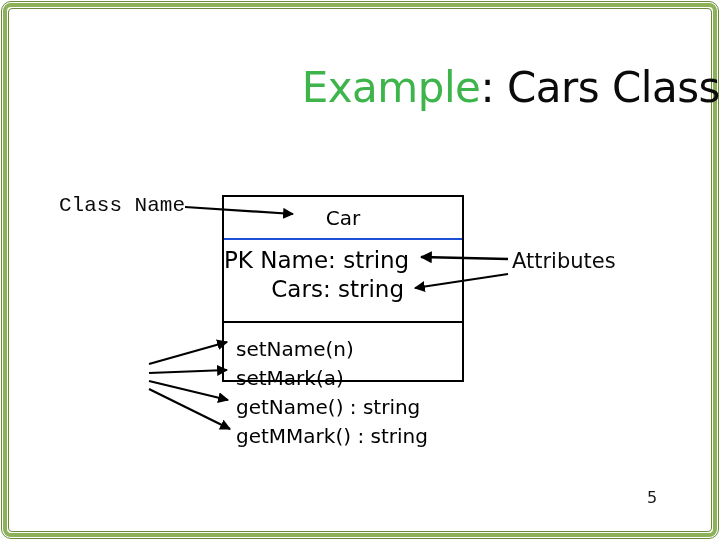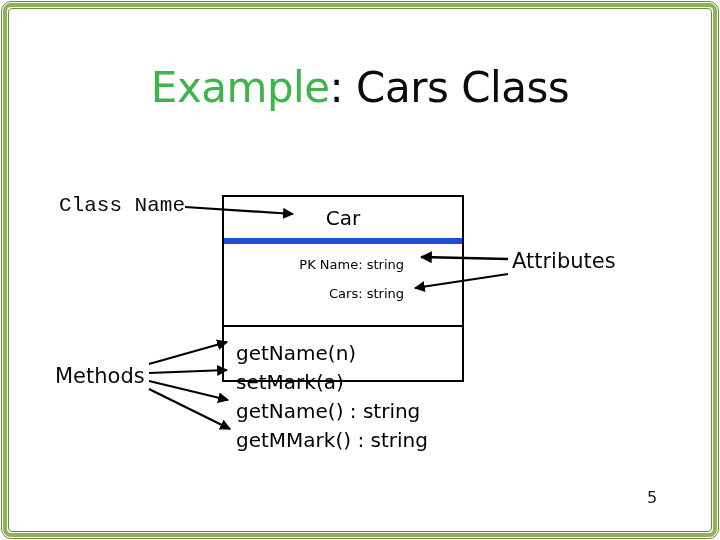--- a/index.html
+++ b/index.html
@@ -11,21 +11,21 @@
     font-family:"DejaVu Sans","Liberation Sans",sans-serif;
     color:#000;
   }
   
   .frame { position:absolute; inset:1px; border:1px solid var(--frame-green-dark,#6b8a3e); border-radius:10px; pointer-events:none; }
   .frame::before { content:""; position:absolute; inset:1px; border:4px solid var(--frame-green,#8cb156); border-radius:8px; }
   .frame::after  { content:""; position:absolute; inset:6px; border:1px solid var(--frame-green-dark,#6b8a3e); border-radius:4px; }
 
   .title {
     position:absolute; left:0; right:0; top:62px;
-    text-align:center;
+    text-align:right;
     font-size:42px; line-height:52px;
     letter-spacing:-0.5px;
     white-space:nowrap;
   }
   .title .hl { color:var(--accent-green,#3db54a); }
   .title .rest { color:#0b0b0b; }
 
   .annotation {
     position:absolute;
     font-size:21px; line-height:24px;
@@ -43,25 +43,25 @@
     box-sizing:border-box;
     background:#fff;
   }
   .comp-name {
     height:41px;
     display:flex; align-items:center; justify-content:center;
     font-size:20px;
   }
   .comp-attrs {
     height:75px;
-    border-top:6px solid #1d4ed8;
+    border-top:2px solid #1d4ed8;
     box-sizing:content-box;
     text-align:right;
     padding:6px 58px 0 0;
-    font-size:13px; line-height:29px;
+    font-size:23px; line-height:29px;
     white-space:nowrap;
   }
   .comp-methods {
     border-top:2px solid #000;
     padding:12px 0 0 12px;
     font-size:20px; line-height:29px;
     white-space:nowrap;
   }
   .arrows { position:absolute; left:0; top:0; width:720px; height:540px; pointer-events:none; }
   .page-number {
@@ -74,33 +74,32 @@
 
 <div class="slide">
 
   <div class="frame"></div>
 
   <div class="title">
     <span class="hl">Example</span><span class="rest">: Cars Class</span>
   </div>
 
   <div class="annotation ann-class-name">Class Name</div>
-  <div class="annotation ann-methods">Methods</div>
   <div class="annotation ann-attributes">Attributes</div>
 
   <div class="uml-box">
     <div class="comp-name">
       <span>Car</span>
     </div>
     <div class="comp-attrs">
       <div>PK Name: string</div>
       <div>Cars: string</div>
     </div>
     <div class="comp-methods">
-      <div>getName(n)</div>
+      <div>setName(n)</div>
       <div>setMark(a)</div>
       <div>getName() : string</div>
       <div>getMMark() : string</div>
     </div>
   </div>
 
   <svg class="arrows" viewBox="0 0 720 540" xmlns="http://www.w3.org/2000/svg">
     <defs>
       <marker id="ah" viewBox="0 0 10 10" refX="9" refY="5" markerWidth="5" markerHeight="5" orient="auto-start-reverse">
         <path d="M0,0 L10,5 L0,10 z" fill="#000"></path>

